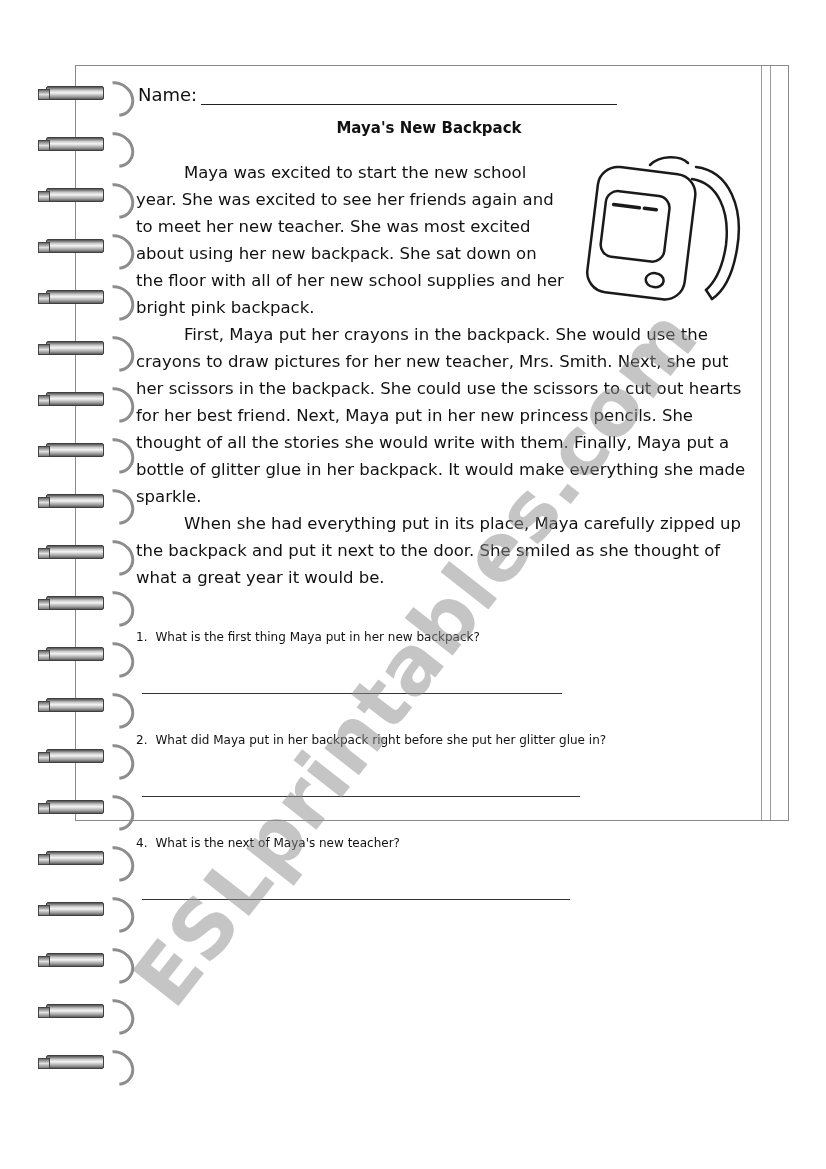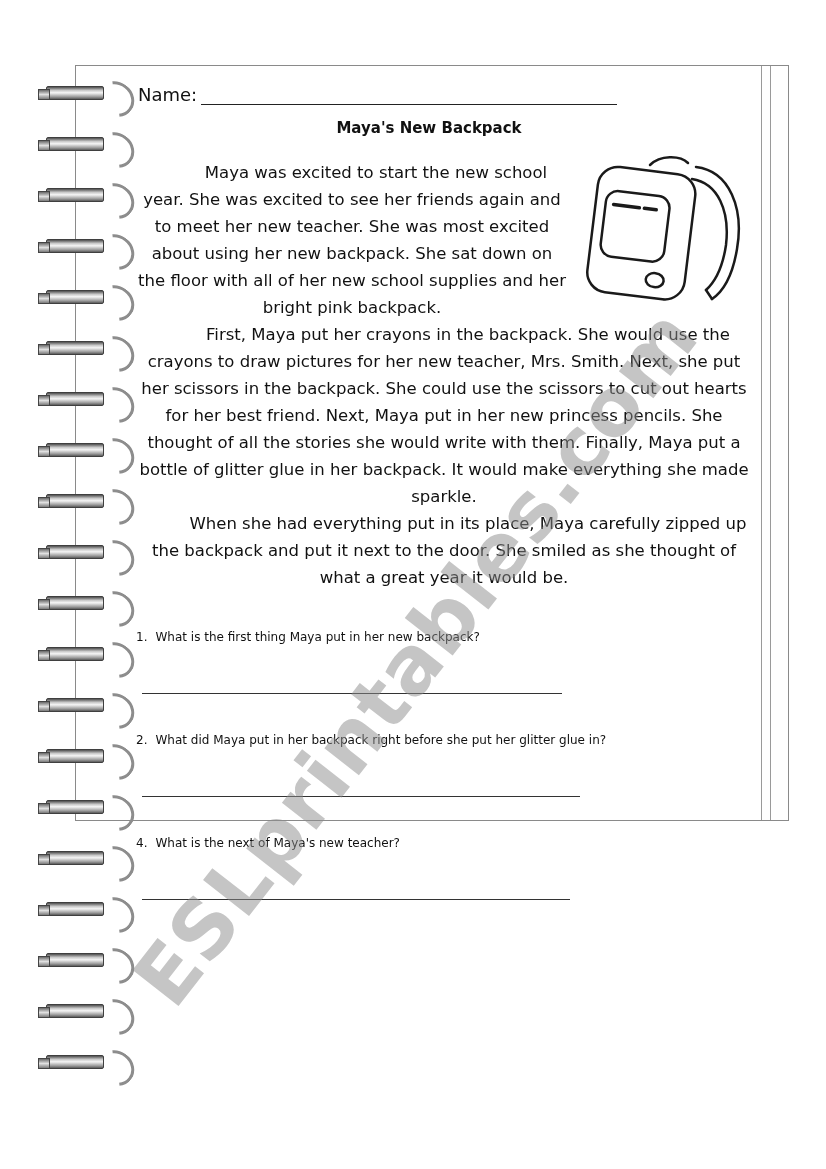--- a/index.html
+++ b/index.html
@@ -69,21 +69,21 @@
     margin-left: 4px;
     vertical-align: bottom;
   }
   .title {
     text-align: center;
     font-weight: bold;
     font-size: 15px;
     margin: 6px 30px 22px 0;
   }
 
-  .story { font-size: 16.5px; line-height: 27px; text-align: center; }
+  .story { font-size: 16.5px; line-height: 27px; }
   .story p { text-indent: 48px; }
   .backpack-float {
     float: right;
     width: 174px; height: 162px;
     margin: -8px 0 4px 10px;
   }
 
   .questions { margin-top: 34px; font-size: 12px; line-height: 24px; }
   .question { margin-bottom: 0; }
   .q-num { display: inline-block; margin-right: 8px; }

